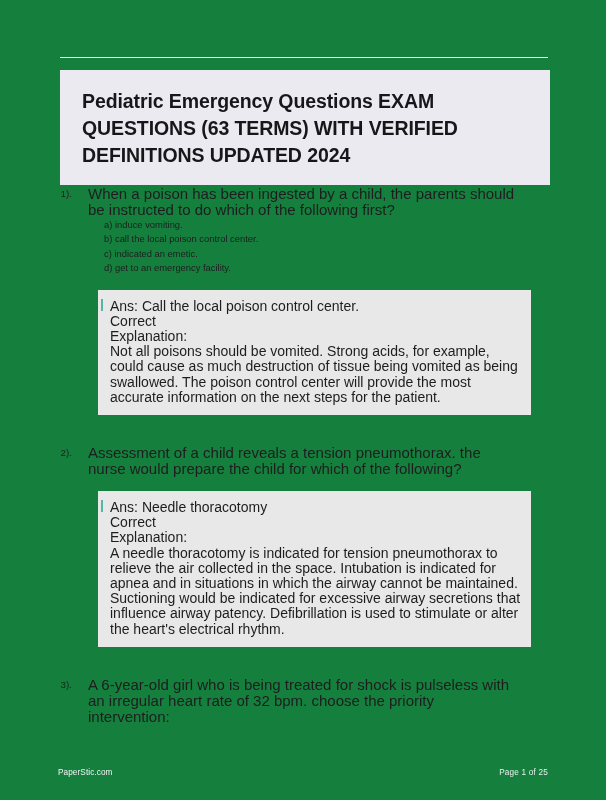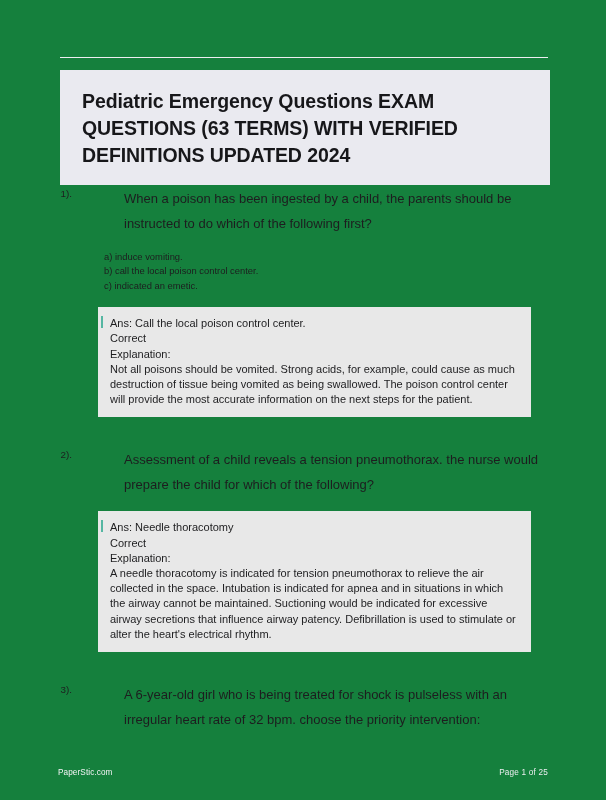--- a/index.html
+++ b/index.html
@@ -77,47 +77,46 @@
     padding-right: 16px;
     box-sizing: border-box;
     margin-left: 44px;
     font-size: 9.8px;
     line-height: 16.5px;
     color: #1d1d1f;
   }
   .qtext {
     flex: 1 1 auto;
     max-width: 448px;
-    font-size: 13px;
-    line-height: 25px;
+    font-size: 15px;
+    line-height: 16px;
     color: #1d1d1f;
     padding-right: 18px;
     box-sizing: border-box;
-    margin-left: 36px;
   }
 
   .options {
     margin-left: 104px;
-    margin-top: 14px;
+    margin-top: 0;
     font-size: 9.4px;
     line-height: 14.4px;
     color: #1d1d1f;
   }
   .options .opt { white-space: nowrap; }
 
   
   .ansbox {
     position: relative;
     margin-left: 98px;
     margin-top: 14px;
     width: 433px;
     box-sizing: border-box;
     background: #e8e8e8;
     padding: 9px 10px 10px 12px;
-    font-size: 11px;
+    font-size: 14px;
     line-height: 15.2px;
     color: #1d1d1f;
   }
   .ansbox .accent {
     position: absolute;
     left: 3px;
     top: 9px;
     width: 1.6px;
     height: 12px;
     background: #55b6a2;
@@ -171,20 +170,21 @@
 
     <div class="qblock" style="margin-top:0;">
       <div class="qhead">
         <div class="qnum">1).</div>
         <div class="qtext">When a poison has been ingested by a child, the parents should be instructed to do which of the following first?</div>
       </div>
       <div class="options">
         <div class="opt">a) induce vomiting.</div>
         <div class="opt">b) call the local poison control center.</div>
         <div class="opt">c) indicated an emetic.</div>
+        <div class="opt">d) get to an emergency facility.</div>
       </div>
       <div class="ansbox">
         <span class="accent"></span>
         <div class="ans-line">Ans: Call the local poison control center.</div>
         <div class="correct-line">Correct</div>
         <div class="expl-label">Explanation:</div>
         <div class="expl-body">Not all poisons should be vomited. Strong acids, for example, could cause as much destruction of tissue being vomited as being swallowed. The poison control center will provide the most accurate information on the next steps for the patient.</div>
       </div>
     </div>
 

